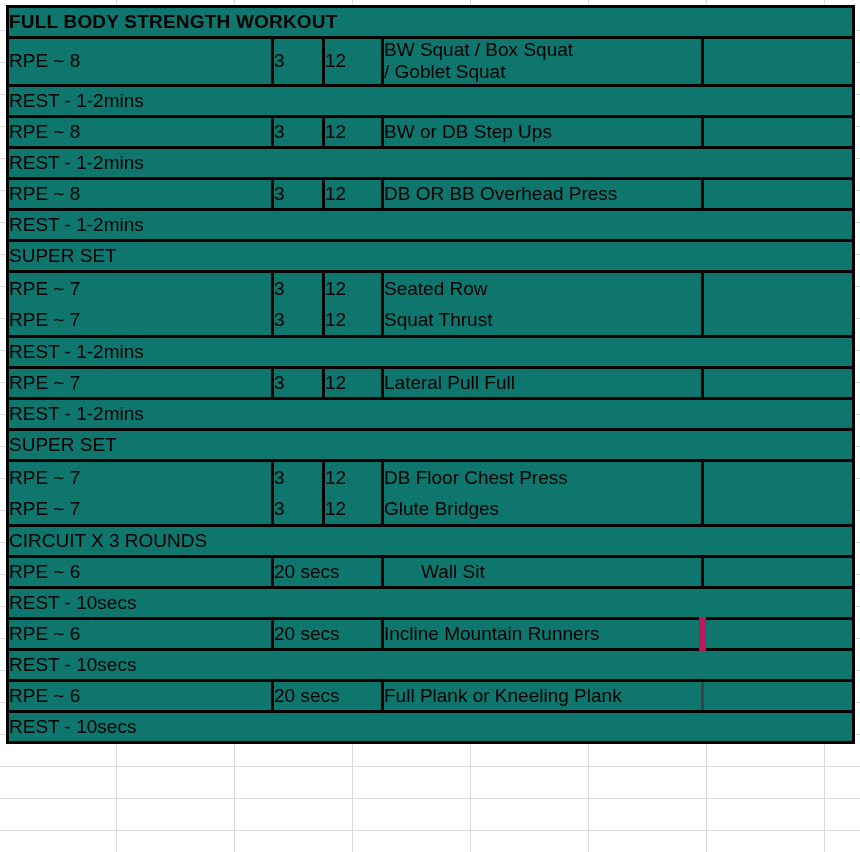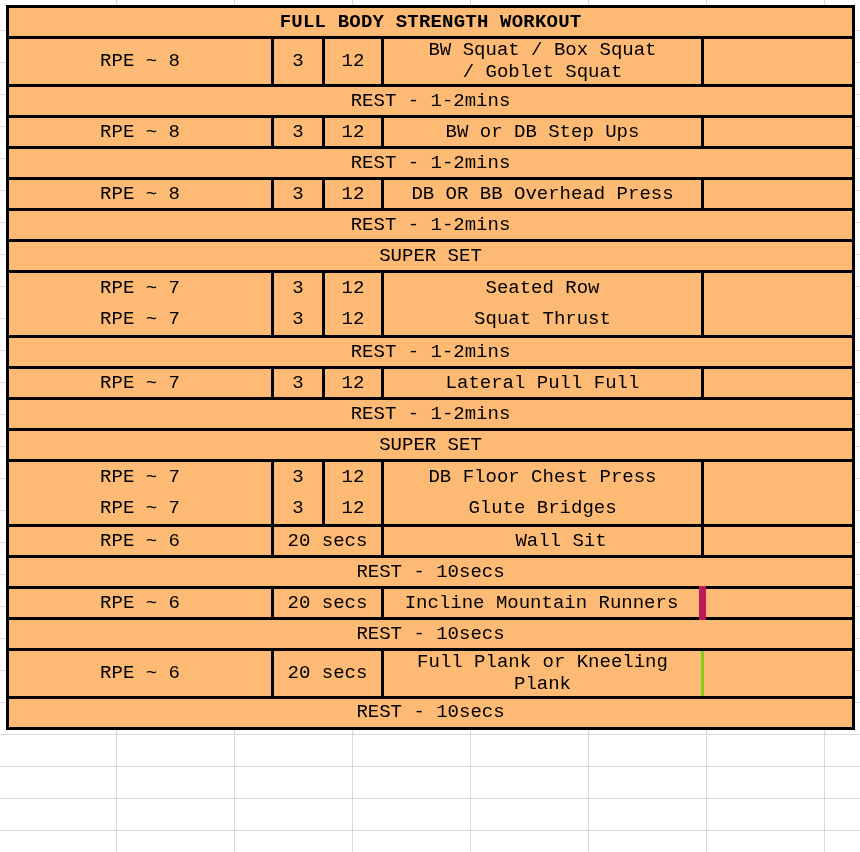--- a/index.html
+++ b/index.html
@@ -38,30 +38,29 @@
 
   table.workout {
     border-collapse: collapse;
     width: 846px;
     table-layout: fixed;
     background: #ffffff;
   }
 
   table.workout td {
     border: 3px solid #000000;
-    text-align: center;
+    text-align: left;
     vertical-align: middle;
     font-size: 19px;
     color: #000000;
     padding: 0;
     height: 31px;
     line-height: 1.18;
-    background: #fdba74;
+    background: #0f766e;
     box-sizing: border-box;
-    font-family: Liberation Mono, monospace;
   }
 
   
   col.c-rpe   { width: 265px; }
   col.c-sets  { width: 51px;  }
   col.c-reps  { width: 59px;  }
   col.c-ex    { width: 320px; }
   col.c-ach   { width: 151px; }
 
   td.title-cell {
@@ -235,20 +234,23 @@
           <span class="pair-line">12</span>
           <span class="pair-line">12</span>
         </td>
         <td class="superset-pair">
           <span class="pair-line">DB Floor Chest Press</span>
           <span class="pair-line">Glute Bridges</span>
         </td>
         <td class="superset-pair"></td>
       </tr>
 
+      <tr>
+        <td class="band-group" colspan="5">CIRCUIT X 3 ROUNDS</td>
+      </tr>
 
       <tr>
         <td class="no-inner-border" style="border-left:3px solid #000;">RPE ~ 6</td>
         <td class="no-inner-border" colspan="2">20 secs</td>
         <td class="no-inner-border" style="border-right:3px solid #000;padding-left:37px;">Wall Sit</td>
         <td style="border-left:none;"></td>
       </tr>
 
       <tr>
         <td class="band-rest" colspan="5">REST - 10secs</td>
@@ -261,21 +263,21 @@
         <td style="border-left:none;"></td>
       </tr>
 
       <tr>
         <td class="band-rest" colspan="5">REST - 10secs</td>
       </tr>
 
       <tr>
         <td class="no-inner-border" style="border-left:3px solid #000;">RPE ~ 6</td>
         <td class="no-inner-border" colspan="2">20 secs</td>
-        <td class="no-inner-border" style="border-right:3px solid #84cc16;">Full Plank or Kneeling Plank</td>
+        <td class="no-inner-border" style="border-right:3px solid #404040;">Full Plank or Kneeling Plank</td>
         <td style="border-left:none;"></td>
       </tr>
 
       <tr>
         <td class="band-rest" colspan="5">REST - 10secs</td>
       </tr>
 
     </tbody>
   </table>
 </div>

